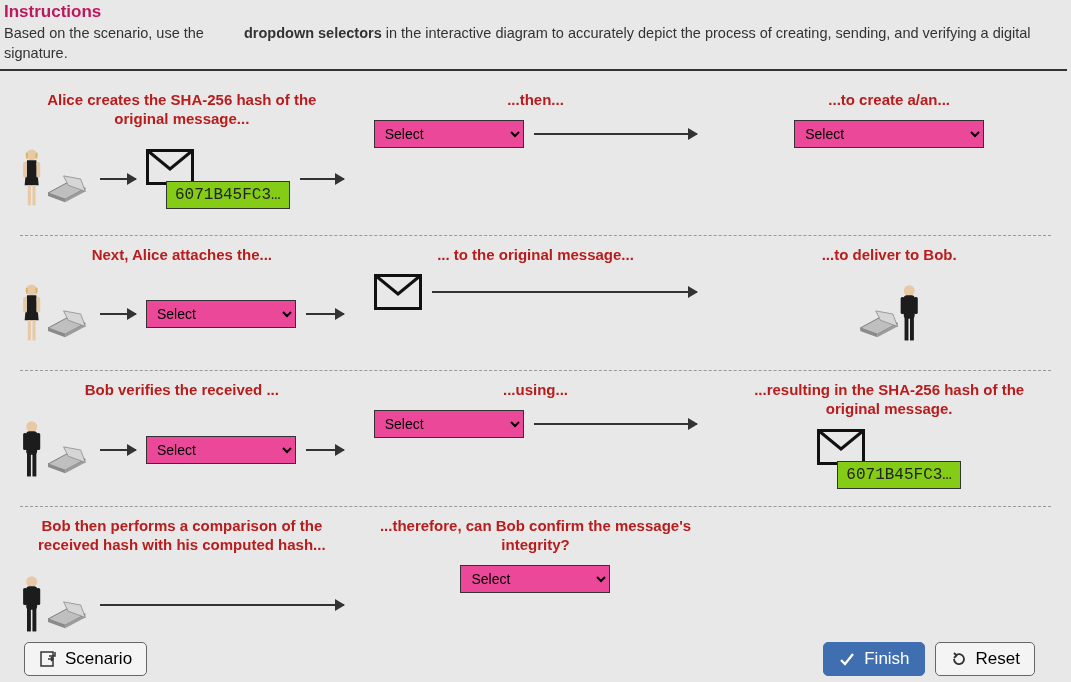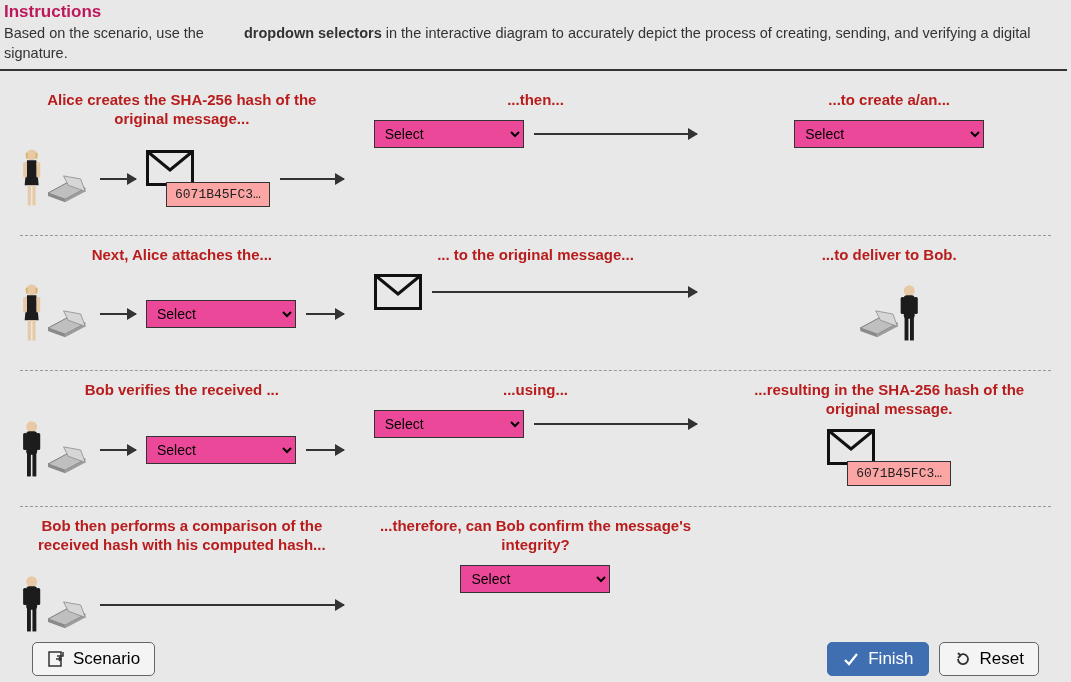--- a/index.html
+++ b/index.html
@@ -71,23 +71,23 @@
   .figure svg { width: 100%; height: 100%; }
   
   .envelope {
     width: 48px; height: 36px;
     flex-shrink: 0;
   }
   .envelope svg { width: 100%; height: 100%; display:block; }
   
   .hashbox {
     border: 1.5px solid #333;
-    background: #fca5a5;
+    background: #84cc16;
     font-family: "Courier New", monospace;
-    font-size: 13px;
+    font-size: 16px;
     padding: 4px 8px;
     white-space: nowrap;
   }
   .env-hash {
     display: flex;
     flex-direction: column;
     align-items: flex-start;
   }
   .env-hash .hashbox {
     margin-left: 20px;
@@ -118,22 +118,22 @@
     right: -1px; top: -5px;
     border-left: 10px solid #333;
     border-top: 6px solid transparent;
     border-bottom: 6px solid transparent;
   }
   .arrow-short { flex: 0 0 36px; }
   
   .footer {
     position: absolute;
     bottom: 6px;
-    left: 0; right: 0;
-    padding: 0 32px;
+    left: 0; right: 12px;
+    padding: 0 24px;
     display: flex;
     justify-content: space-between;
     align-items: center;
   }
   .btn {
     border: 1.5px solid #666;
     border-radius: 5px;
     background: #f4f4f4;
     font-size: 17px;
     padding: 6px 14px;

